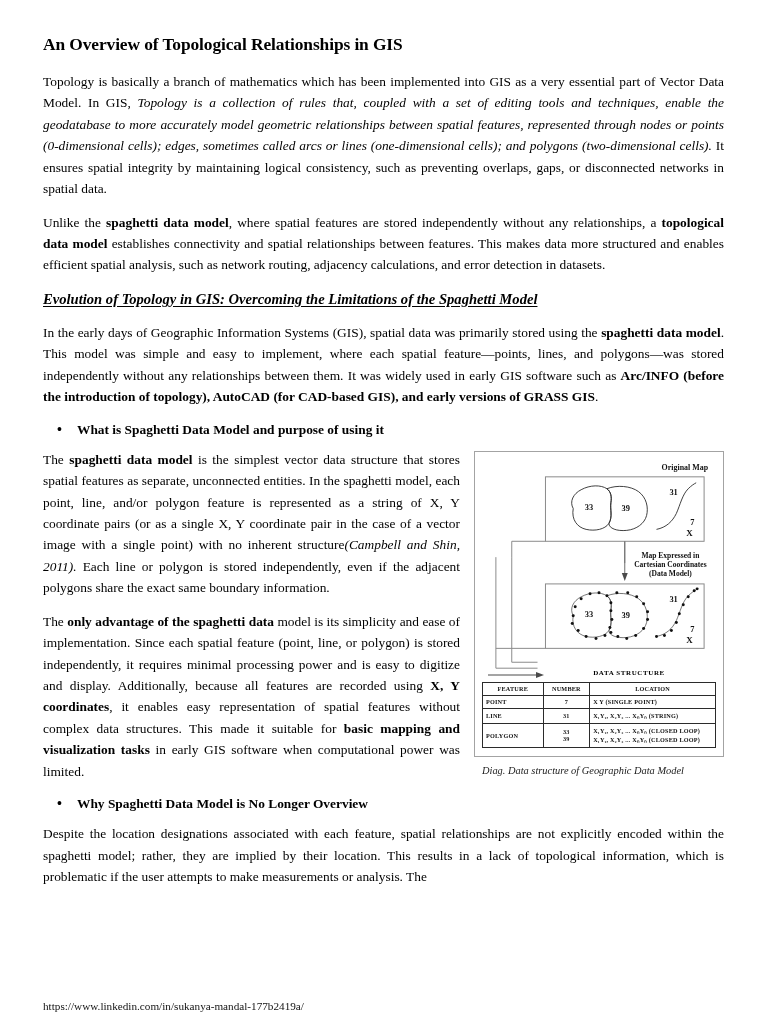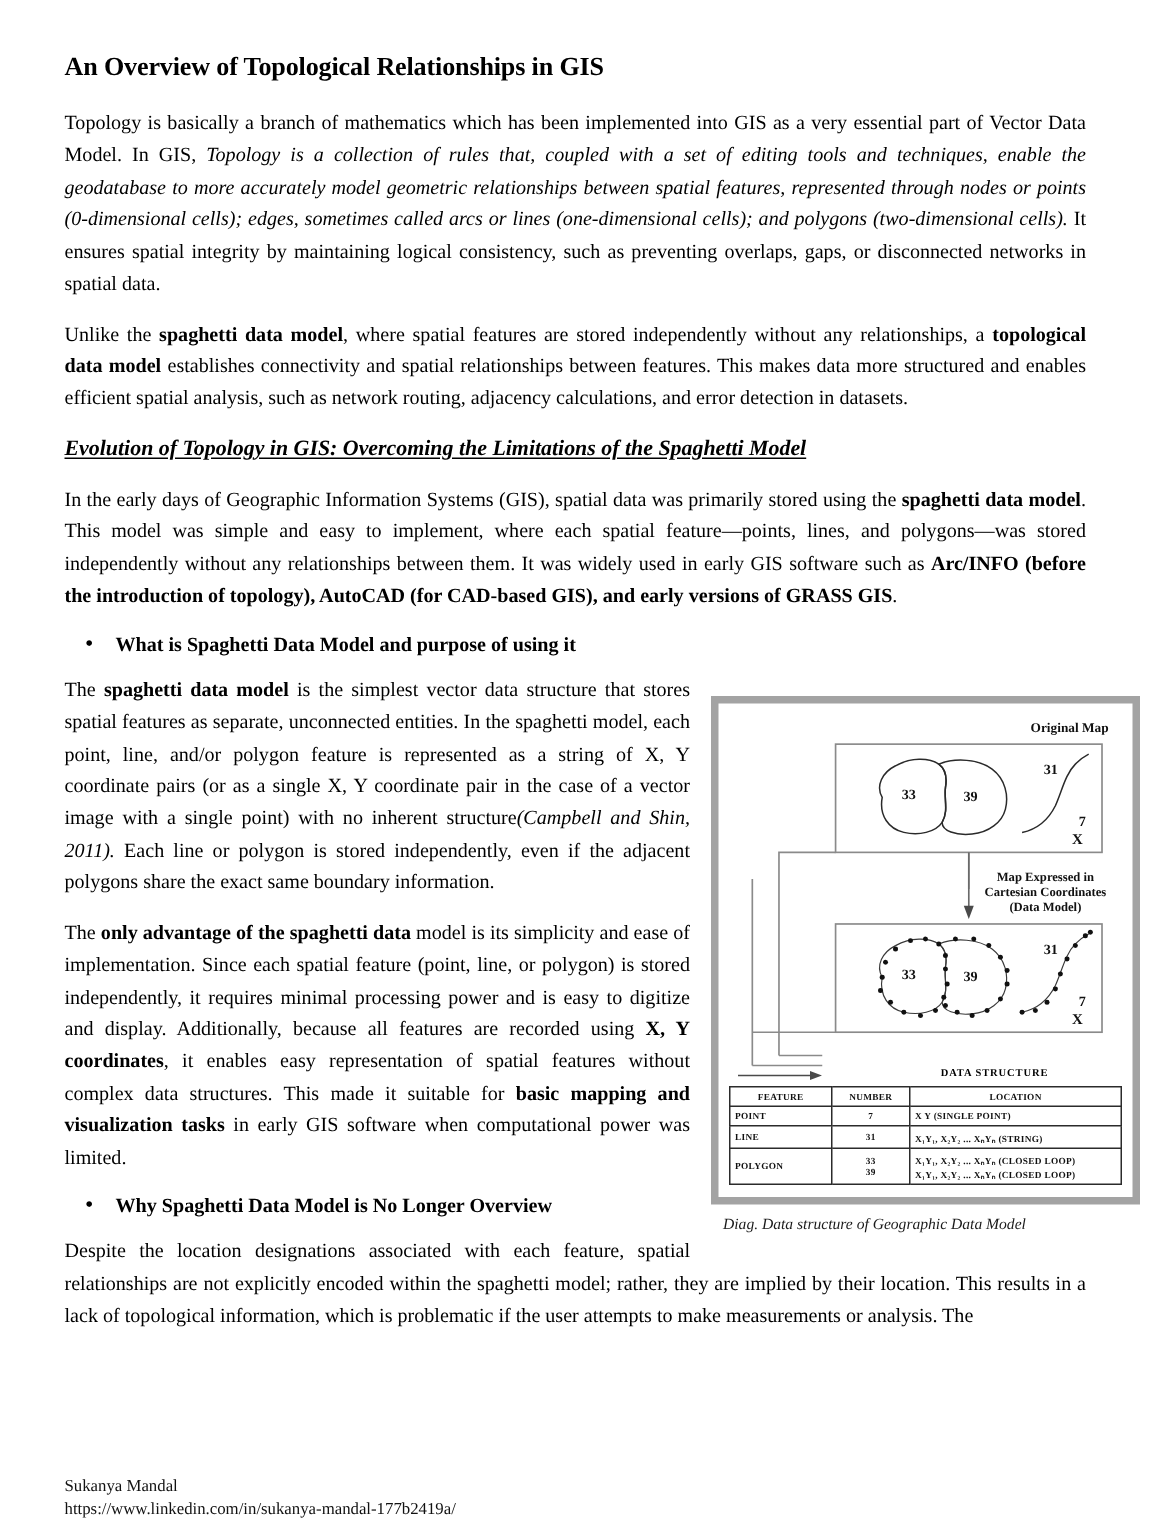--- a/index.html
+++ b/index.html
@@ -68,26 +68,25 @@
   li.bi-item { font-weight: bold; }
   li.b-item  { font-weight: bold; font-style: normal; }
 
   
   .figure {
     float: right;
     width: 250px;
     margin: 2px 0 6px 14px;
   }
   .figbox {
-    border: 5px solid #a3a3a3;
+    border: 1px solid #a3a3a3;
     background: #fff;
     padding: 6px 7px 8px 7px;
     box-sizing: border-box;
-    width: 286px;
-    margin-top: 13px;
+    width: 250px;
   }
   .figcap {
     font-size: 10.4px;
     font-style: italic;
     text-align: left;
     margin: 7px 0 0 8px;
     line-height: 1.3;
     color: #1a1a1a;
   }
   .fig-svg { display: block; width: 100%; height: auto; }
@@ -240,21 +239,21 @@
 
           <path d="M64,192 L14,192 M14,100 L14,212 M30,100 L30,206 M30,206 L56,206" fill="none" stroke="#8a8a8a" stroke-width="1"></path>
           <path d="M14,212 L56,212" fill="none" stroke="#8a8a8a" stroke-width="1"></path>
         </svg>
 
         <div style="position:relative; height:11px; margin-top:-1px;">
           <svg width="236" height="11" viewBox="0 0 236 11" style="display:block">
             <path d="M6,6 L56,6" stroke="#4a4a4a" stroke-width="1" fill="none"></path>
             <polygon points="62,6 54,3 54,9" fill="#4a4a4a"></polygon>
           </svg>
-          <div class="ds-title" style="position:absolute; top:0; left:16px; width:100%;">DATA STRUCTURE</div>
+          <div class="ds-title" style="position:absolute; top:0; left:0; width:100%;">DATA STRUCTURE</div>
         </div>
 
         <div class="ds-wrap">
           <table class="ds">
             <colgroup>
                 <col style="width:26%">
                 <col style="width:20%">
                 <col style="width:54%">
               </colgroup>
             <thead>
@@ -294,17 +293,16 @@
     <p class="para"><span>The </span><span class="bold">only advantage of the spaghetti data</span><span> model is its simplicity and ease of implementation. Since each spatial feature (point, line, or polygon) is stored independently, it requires minimal processing power and is easy to digitize and display. Additionally, because all features are recorded using </span><span class="bold">X, Y coordinates</span><span>, it enables easy representation of spatial features without complex data structures. This made it suitable for </span><span class="bold">basic mapping and visualization tasks</span><span> in early GIS software when computational power was limited.</span></p>
 
     <ul class="bullets">
       <li class="b-item">Why Spaghetti Data Model is No Longer Overview</li>
     </ul>
 
     <p class="para">Despite the location designations associated with each feature, spatial relationships are not explicitly encoded within the spaghetti model; rather, they are implied by their location. This results in a lack of topological information, which is problematic if the user attempts to make measurements or analysis. The</p>
   </div>
 
   <div class="footer">
-    <div>Sukanya Mandal</div>
     <div>https://www.linkedin.com/in/sukanya-mandal-177b2419a/</div>
   </div>
 
 </div>
 
 </body></html>

